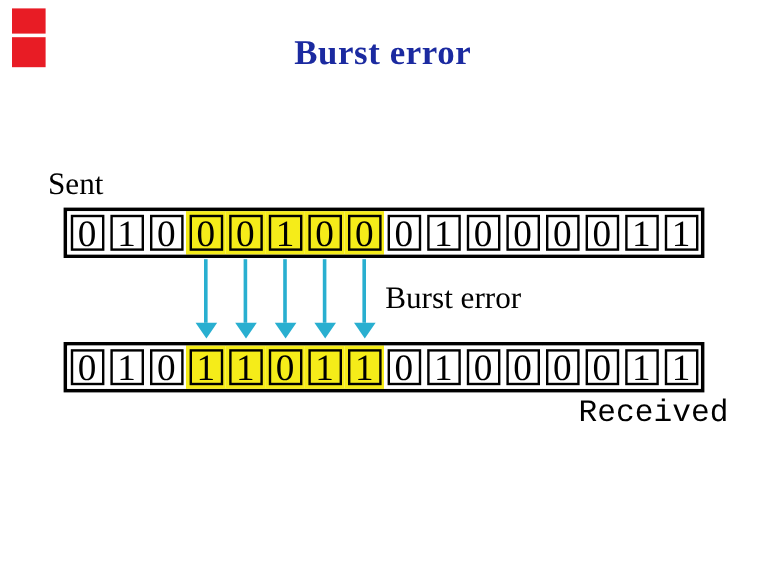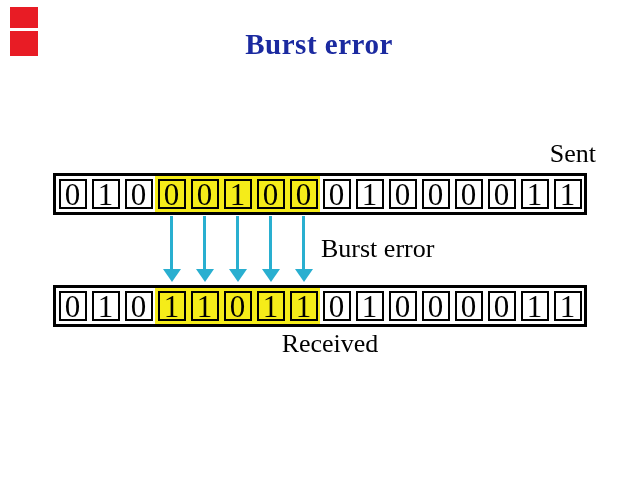--- a/index.html
+++ b/index.html
@@ -10,23 +10,23 @@
   .corner { position:absolute; left:10px; width:28px; }
   .corner.top { top:7px;  height:21px; }
   .corner.bot { top:31px; height:25px; }
 
   .title {
     position:absolute; left:0; right:0; top:28px;
     text-align:center; font-weight:bold; font-size:29px; letter-spacing:0.5px;
   }
 
   .label { position:absolute; font-size:26px; color:#000; white-space:nowrap; }
-  .label.sent     { left:62px;  top:139px; width:534px; text-align:right; }
+  .label.sent     { left:40px;  top:139px; width:534px; text-align:left; }
   .label.burstmid { left:321px; top:234px; }
-  .label.received { left:53px;  top:329px; width:554px; text-align:center; }
+  .label.received { left:53px;  top:329px; width:554px; text-align:right;font-family:Liberation Mono, monospace; }
 
   .row {
     position:absolute; left:53px; width:534px; height:42px;
     border:3px solid #000; box-sizing:border-box;
     display:flex; background:#fff;
   }
   .row.sent-row { top:173px; }
   .row.recv-row { top:285px; }
 
   .cellwrap {

